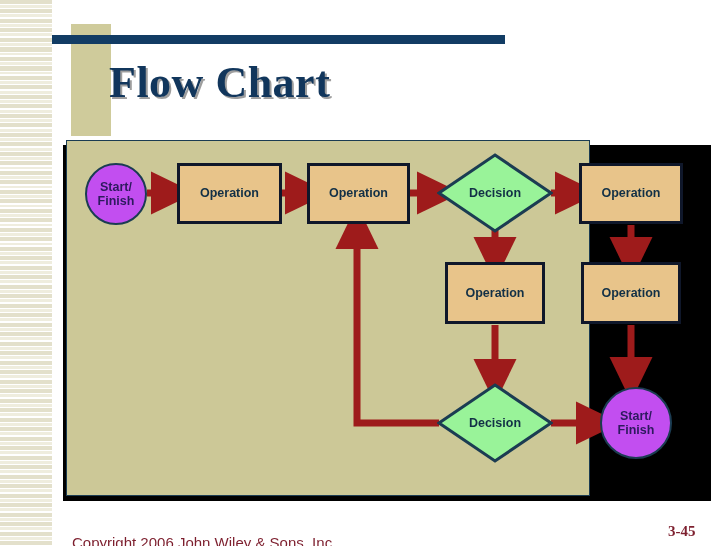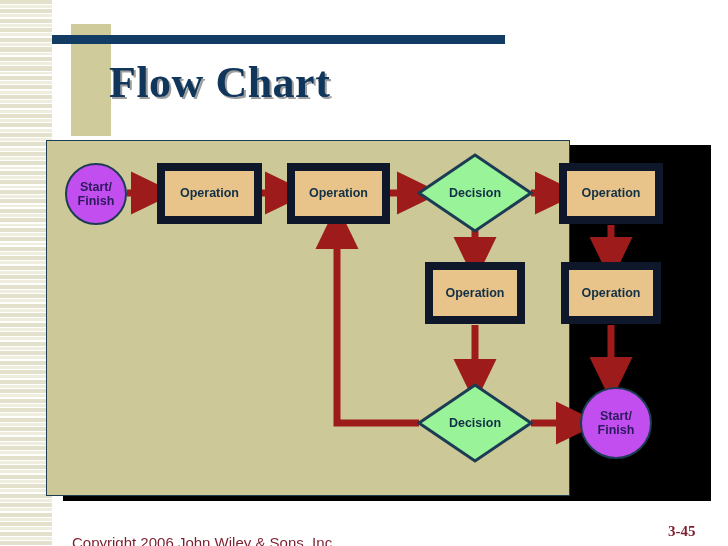--- a/index.html
+++ b/index.html
@@ -69,21 +69,21 @@
   
   #flowchart-shadow {
     position: absolute;
     left: 63px; top: 145px;
     width: 648px;
     height: 356px;
     background: #000000;
   }
   #flowchart-panel {
     position: absolute;
-    left: 46px; top: 140px;
+    left: 66px; top: 140px;
     width: 524px;
     height: 356px;
     background: #ccc897;
     border: 1px solid #1b3c52;
     box-sizing: border-box;
     padding-left: 44px;
   }
   #flowchart-canvas {
     position: absolute;
     left: 0; top: 0;
@@ -101,21 +101,21 @@
     font-family: "Liberation Sans", sans-serif;
     font-weight: bold;
     font-size: 12.5px;
     color: #123046;
     line-height: 1.15;
     box-sizing: border-box;
     z-index: 3;
   }
   .node-op {
     background: #e8c48a;
-    border: 8px solid #0f172a;
+    border: 3px solid #0f172a;
   }
   .node-terminator {
     background: #c24ef0;
     border: 2px solid #1b3c52;
     border-radius: 50%;
     color: #2d1a5e;
   }
   .node-decision {
     background: transparent;
     border: none;

